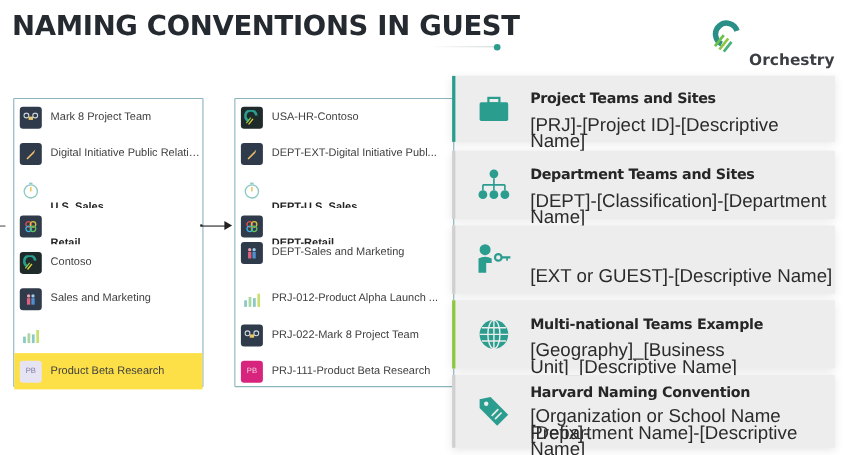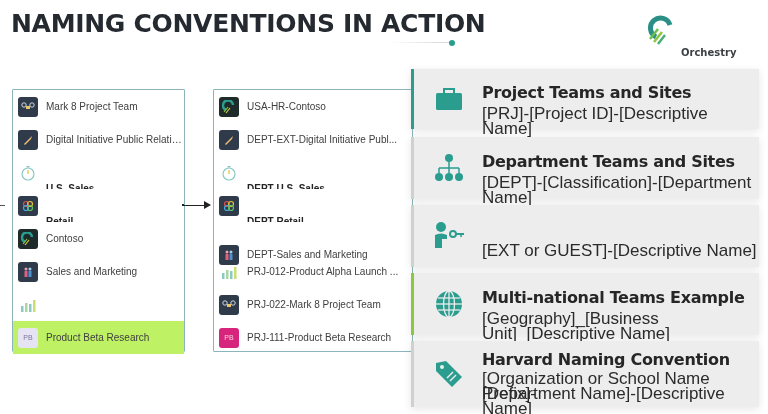--- a/index.html
+++ b/index.html
@@ -15,35 +15,35 @@
       position: absolute; left: 390px; top: 42px; width: 62px; height: 1px;
       background: linear-gradient(to right, rgba(200,200,200,0), #cfd4d4);
     }
     .title-dot {
       position: absolute; left: 449px; top: 40px; width: 6px; height: 6px;
       border-radius: 50%; background: #2a9d8f;
     }
 
     .logo { position: absolute; left: 646px; top: 2px; display: flex; align-items: center; }
     .logo-mark { width: 30px; height: 30px; }
-    .logo-text { margin-left: 5px; font-family: "DejaVu Sans", sans-serif; font-weight: bold; font-size: 10px; color: #3b3f44; margin-top: 45px; }
+    .logo-text { margin-left: 5px; font-family: "DejaVu Sans", sans-serif; font-weight: bold; font-size: 14px; color: #3b3f44; margin-top: 45px; }
 
     .list {
       position: absolute; background: #fff;
       border: 1px solid #8bb4bd; border-radius: 1px;
     }
     .list.left { left: 12px; top: 89px; width: 173px; height: 263px; }
     .list.right { left: 213px; top: 89px; width: 200px; height: 263px; }
     .item {
       position: absolute; left: 0; height: 33px; width: 100%;
       display: flex; align-items: center; padding-left: 5px;
       font-size: 10px; color: #404040; white-space: nowrap; overflow: hidden;
     }
     .item.bold .lbl { font-weight: bold; color: #242424; margin-top: 32px; }
-    .item.selected { background: #bef264; }
+    .item.selected { background: #fde047; }
     .item .ico {
       width: 20px; height: 20px; border-radius: 3px; flex: 0 0 20px;
       display: flex; align-items: center; justify-content: center;
       font-size: 8px; color: #fff; margin-right: 8px;
     }
     .item .lbl { overflow: hidden; text-overflow: ellipsis; }
     .ico.dark { background: #2f3a4a; }
     .ico.transparent { background: transparent; }
     .ico.pb { background: #e6e4f2; color: #7c76a3; font-size: 7px; }
     .ico.pb-pink { background: #d7257d; color: #f5cfe1; font-size: 7px; }
@@ -58,31 +58,31 @@
 
     .card {
       position: absolute; left: 411px; width: 348px; background: #ededed;
       border-left: 3px solid #d0d0d0;
       box-shadow: 0 2px 8px rgba(0,0,0,0.10);
     }
     .card.accent-teal { border-left-color: #2a9d8f; }
     .card.accent-green { border-left-color: #8dc63f; }
     .card .cicon { position: absolute; left: 18px; top: 50%; transform: translateY(-50%); width: 34px; height: 34px; }
     .card .ctitle {
-      position: absolute; left: 68px; font-weight: bold; font-size: 16px; color: #262626;
+      position: absolute; left: 68px; font-weight: bold; font-size: 13px; color: #262626;
       font-family: "DejaVu Sans", sans-serif; letter-spacing: -0.3px;
     }
     .card .csub {
       position: absolute; left: 68px; font-size: 17px; color: #2b2b2b; line-height: 15px;
     }
   </style>
 </head>
 <body>
 
-<div class="title">NAMING CONVENTIONS IN ACTION</div>
+<div class="title">NAMING CONVENTIONS IN GUEST</div>
 <div class="title-line"></div>
 <div class="title-dot"></div>
 
 <div class="logo">
   <svg class="logo-mark" viewBox="0 0 30 30">
     <path d="M10 22 A10 10 0 1 1 24 10" fill="none" stroke="#2a8f86" stroke-width="5"></path>
     <line x1="4" y1="24" x2="12" y2="14" stroke="#6cc04a" stroke-width="2.5"></line>
     <line x1="8" y1="27" x2="16" y2="17" stroke="#8dc63f" stroke-width="2.5"></line>
     <line x1="12" y1="29" x2="19" y2="20" stroke="#49b07a" stroke-width="2.5"></line>
   </svg>
@@ -204,21 +204,21 @@
     <span class="ico dark">
       <svg width="12" height="12" viewBox="0 0 12 12">
           <circle cx="4" cy="4" r="2.5" fill="none" stroke="#e05050" stroke-width="1.2"></circle>
           <circle cx="8" cy="4" r="2.5" fill="none" stroke="#e0c040" stroke-width="1.2"></circle>
           <circle cx="4" cy="8" r="2.5" fill="none" stroke="#40b0e0" stroke-width="1.2"></circle>
           <circle cx="8" cy="8" r="2.5" fill="none" stroke="#60c060" stroke-width="1.2"></circle>
         </svg>
     </span>
     <span class="lbl">DEPT-Retail</span>
   </div>
-  <div class="item" style="top:148px">
+  <div class="item" style="top:123px">
     <span class="ico dark">
       <svg width="12" height="12" viewBox="0 0 12 12">
           <circle cx="4" cy="3" r="1.5" fill="#f0a0b0"></circle>
           <rect x="2.5" y="5" width="3" height="6" fill="#e06080"></rect>
           <circle cx="8" cy="3" r="1.5" fill="#a0d0f0"></circle>
           <rect x="6.5" y="5" width="3" height="6" fill="#5090d0"></rect>
         </svg>
     </span>
     <span class="lbl">DEPT-Sales and Marketing</span>
   </div>

